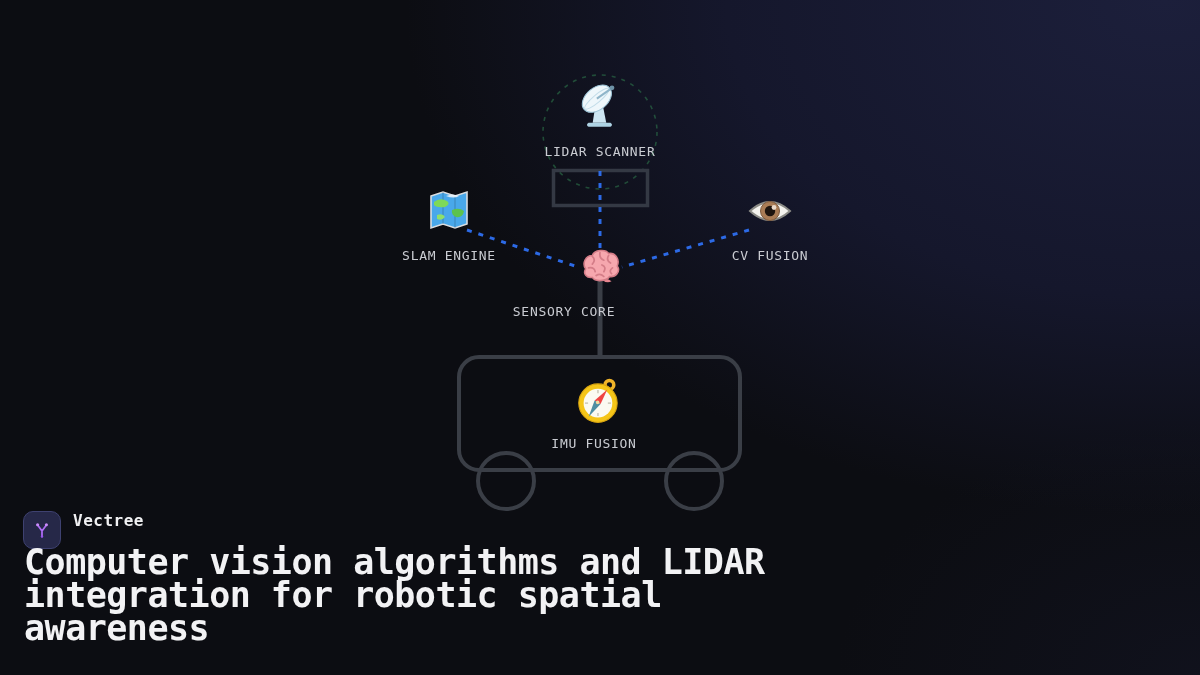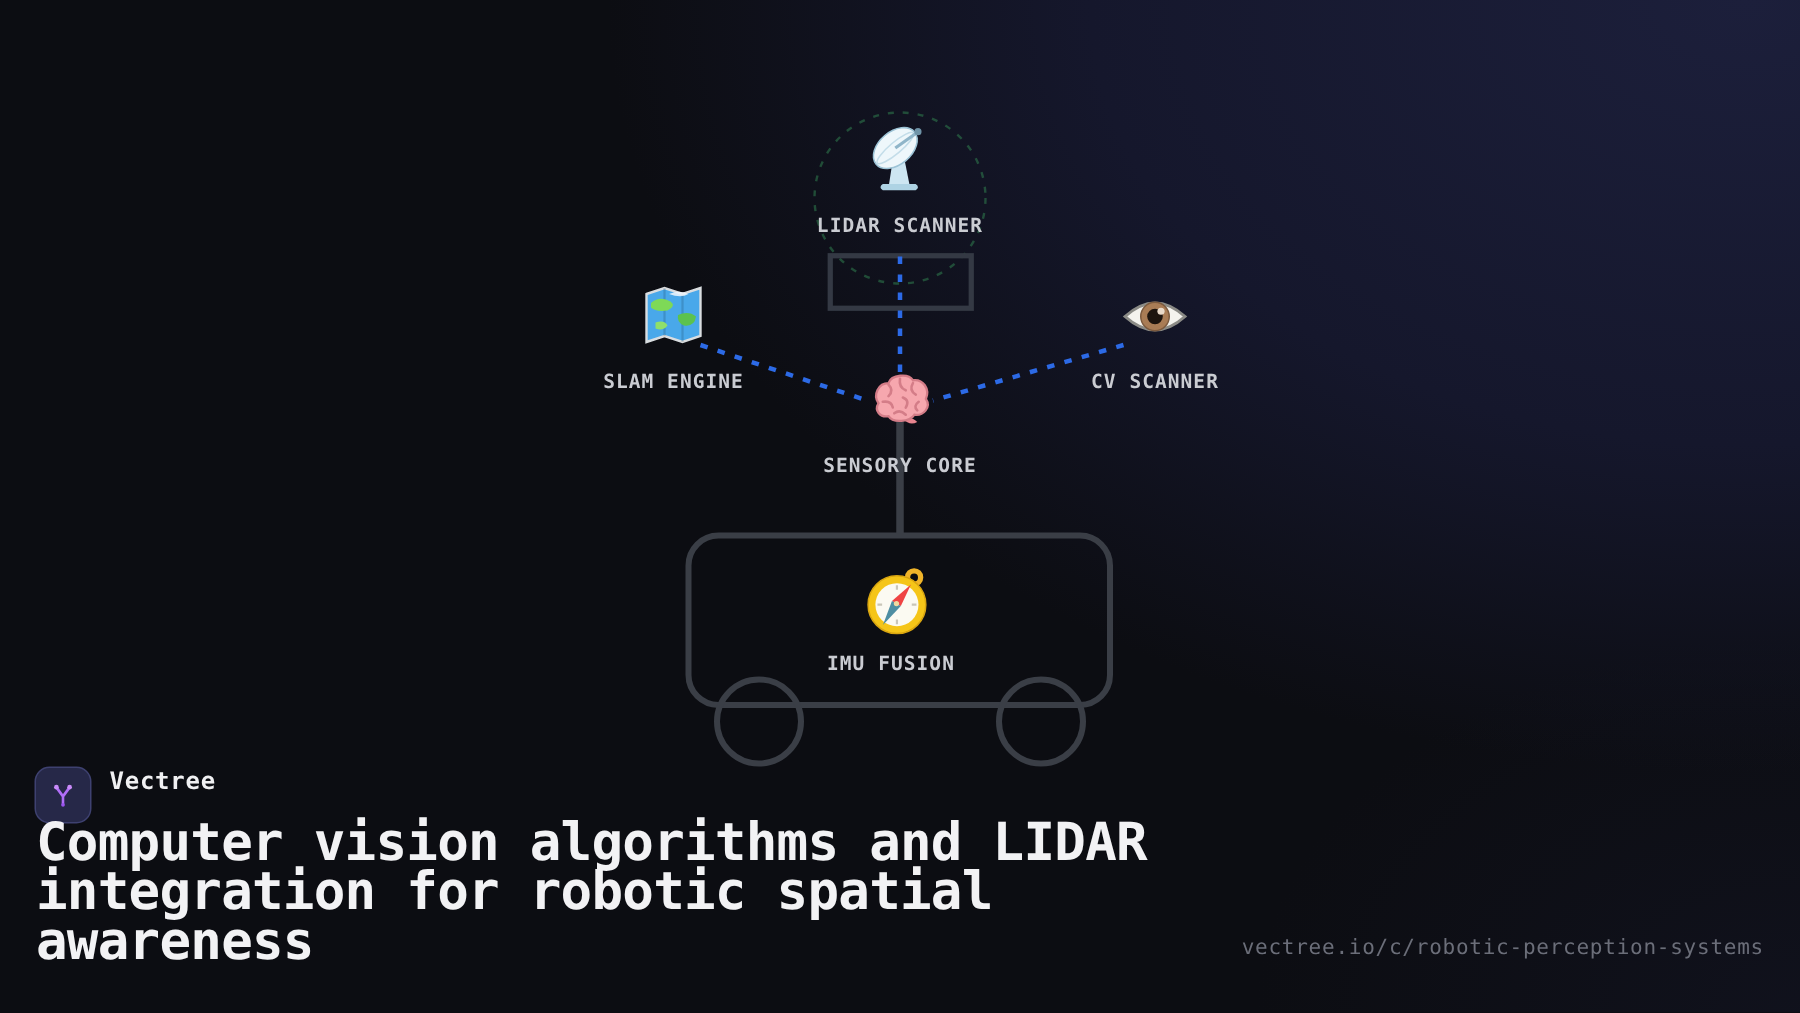--- a/index.html
+++ b/index.html
@@ -4,21 +4,21 @@
 <style>
   html,body{margin:0;padding:0;width:1200px;height:675px;overflow:hidden;
     background:#0c0d12;font-family:"DejaVu Sans Mono","Liberation Mono",monospace;}
   .canvas{position:relative;width:1200px;height:675px;
     background:
       radial-gradient(1150px 780px at 97% 0%, #1c1f3b 0%, #15172c 38%, rgba(12,13,18,0) 66%),
       radial-gradient(520px 360px at 100% 100%, rgba(24,26,48,.35) 0%, rgba(12,13,18,0) 70%),
       #0c0d12;}
   .abs{position:absolute;}
   .node-icon{transform:translate(-50%,-50%);line-height:0;}
-  .node-label{transform:translate(-50%,-50%);font-size:13px;font-weight:700;
+  .node-label{transform:translate(-50%,-50%);font-size:13px;font-weight:400;
     letter-spacing:.7px;color:#caccd2;white-space:nowrap;}
   .wires{left:0;top:0;}
   .brand-row{left:23px;top:511px;display:flex;align-items:flex-start;gap:12px;}
   .logo-box{width:36px;height:36px;border-radius:10px;background:#262848;
     border:1.5px solid #3e4170;display:flex;align-items:center;justify-content:center;}
   .brand-name{font-size:16px;font-weight:bold;color:#f0f0f2;letter-spacing:.5px;}
   .card-title{left:24px;top:546px;width:840px;font-size:35px;line-height:33px;
     font-weight:bold;color:#f2f2f4;letter-spacing:-.5px;}
   .card-url{right:24px;top:624px;font-size:14px;color:#6b6e79;letter-spacing:.5px;}
 </style>
@@ -72,30 +72,30 @@
   <div class="abs node-label" style="left:449px;top:255px">SLAM ENGINE</div>
 
   <div class="abs node-icon" style="left:770px;top:211px">
     <svg width="46" height="46" viewBox="0 0 46 46">
       <path d="M3 23 Q23 5 43 23 Q23 41 3 23 Z" fill="#f4f3ee" stroke="#8b8b86" stroke-width="2"></path>
       <circle cx="23" cy="23" r="9.5" fill="#a97c55" stroke="#7c5a3e" stroke-width="1"></circle>
       <circle cx="23" cy="23" r="5.2" fill="#1d140e"></circle>
       <circle cx="27" cy="19.5" r="2.4" fill="#e9d9c8"></circle>
     </svg>
   </div>
-  <div class="abs node-label" style="left:770px;top:255px">CV SCANNER</div>
+  <div class="abs node-label" style="left:770px;top:255px">CV FUSION</div>
 
   <div class="abs node-icon" style="left:600px;top:265px">
     <svg width="46" height="44" viewBox="0 0 48 44">
       <path d="M26 37 Q31 42 36 39 Q32 35 26 37 Z" fill="#e8858f"></path>
       <path d="M9 26 C5 20 9 12 16 12 C18 6 30 5 33 10 C40 9 45 16 42 23 C46 29 40 35 34 34 C31 39 19 40 16 35 C10 36 6 31 9 26 Z" fill="#f6a7ae" stroke="#d47d88" stroke-width="1.6"></path>
       <path d="M16 13 Q20 17 16 21 M24 9 Q23 15 28 17 M33 12 Q30 17 35 20 M12 25 Q18 24 19 29 M26 22 Q31 24 28 29 M37 25 Q33 28 36 31 M20 33 Q24 30 28 34" stroke="#d47d88" stroke-width="1.8" fill="none" stroke-linecap="round"></path>
     </svg>
   </div>
-  <div class="abs node-label" style="left:600px;top:311px">SENSORY CORE</div>
+  <div class="abs node-label" style="left:564px;top:311px">SENSORY CORE</div>
 
   <div class="abs node-icon" style="left:599px;top:400px">
     <svg width="52" height="52" viewBox="0 0 50 50">
       <circle cx="35" cy="10.5" r="4.2" fill="none" stroke="#f0b429" stroke-width="3.4"></circle>
       <rect x="29" y="12" width="8" height="5" rx="2" fill="#f0b429" transform="rotate(38 33 14.5)"></rect>
       <circle cx="24" cy="28" r="18.5" fill="#f5c518" stroke="#d9a510" stroke-width="1"></circle>
       <circle cx="24" cy="28" r="13.8" fill="#fbfaf2"></circle>
       <g stroke="#c9c6b8" stroke-width="1.4">
         <line x1="24" y1="15.5" x2="24" y2="18.5"></line>
           <line x1="24" y1="37.5" x2="24" y2="40.5"></line>
@@ -116,15 +116,14 @@
         <circle cx="7.2" cy="6.3" r="1.7" fill="#c98bfa"></circle>
         <circle cx="16.8" cy="6.3" r="1.7" fill="#c98bfa"></circle>
         <circle cx="12" cy="19.2" r="1.3" fill="#9a54ee"></circle>
       </svg>
     </div>
     <div class="brand-name">Vectree</div>
   </div>
 
   <div class="abs card-title">Computer vision algorithms and LIDAR integration for robotic spatial awareness</div>
 
-  <div class="abs card-url">vectree.io/c/robotic-perception-systems</div>
 
 </div>
 
 </body></html>

